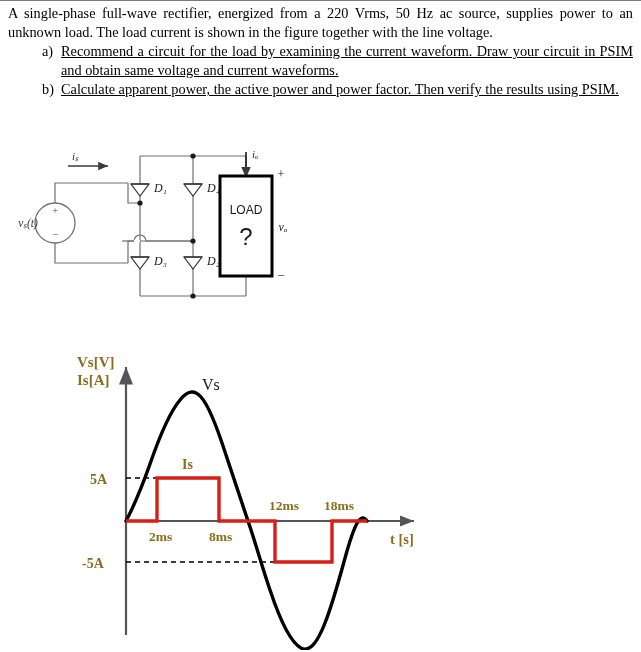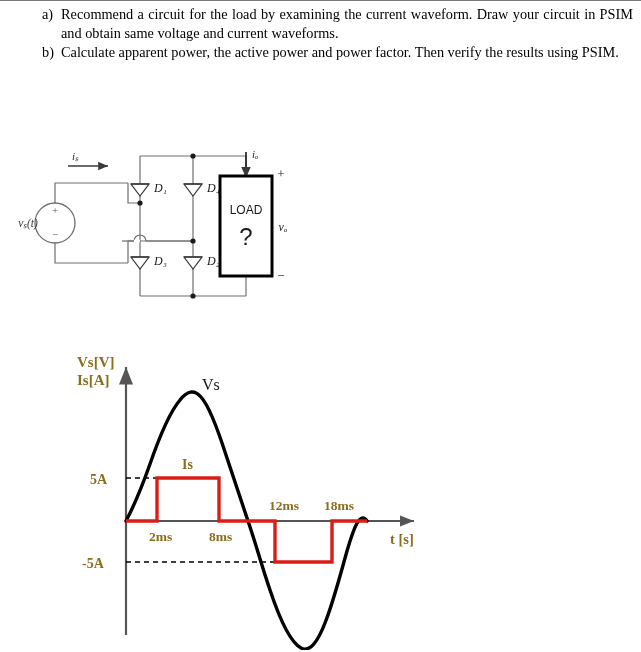--- a/index.html
+++ b/index.html
@@ -44,20 +44,21 @@
     margin-top: 1px;
     padding-left: 34px;
   }
   .list-marker {
     width: 19px;
     flex: 0 0 19px;
   }
   .list-body {
     flex: 1 1 auto;
     text-align: justify;
+    text-decoration: underline;
   }
 
   
   #circuit-figure {
     position: absolute;
     left: 0px;
     top: 128px;
     width: 330px;
     height: 190px;
   }
@@ -67,20 +68,21 @@
     top: 345px;
     width: 420px;
     height: 305px;
   }
   svg { display: block; }
 </style>
 </head>
 <body>
 
 <div id="problem-text">
+  <p class="para">A single-phase full-wave rectifier, energized from a 220 Vrms, 50 Hz ac source, supplies power to an unknown load.  The load current is shown in the figure together with the line voltage.</p>
   <ul class="list">
     <li class="list-item">
       <span class="list-marker">a)</span>
       <span class="list-body">Recommend a circuit for the load by examining the current waveform. Draw your circuit in PSIM and obtain same voltage and current waveforms.</span>
     </li>
     <li class="list-item">
       <span class="list-marker">b)</span>
       <span class="list-body">Calculate apparent power, the active power and power factor. Then verify the results using PSIM.</span>
     </li>
   </ul>

